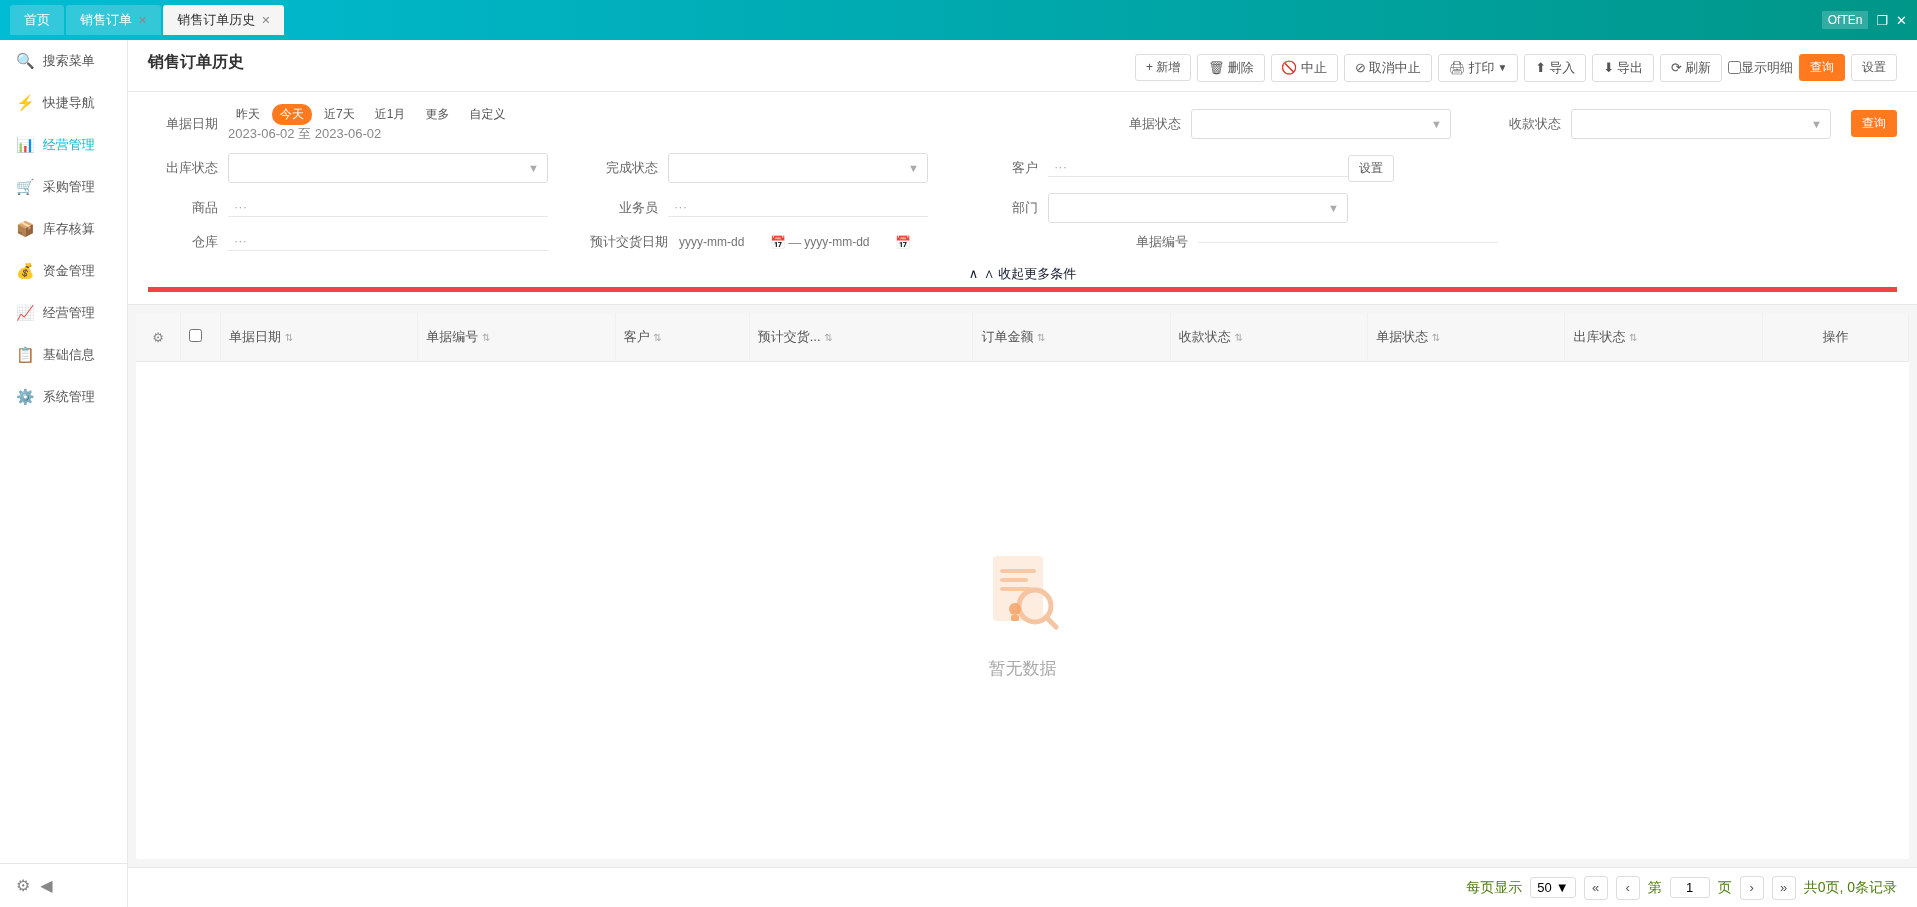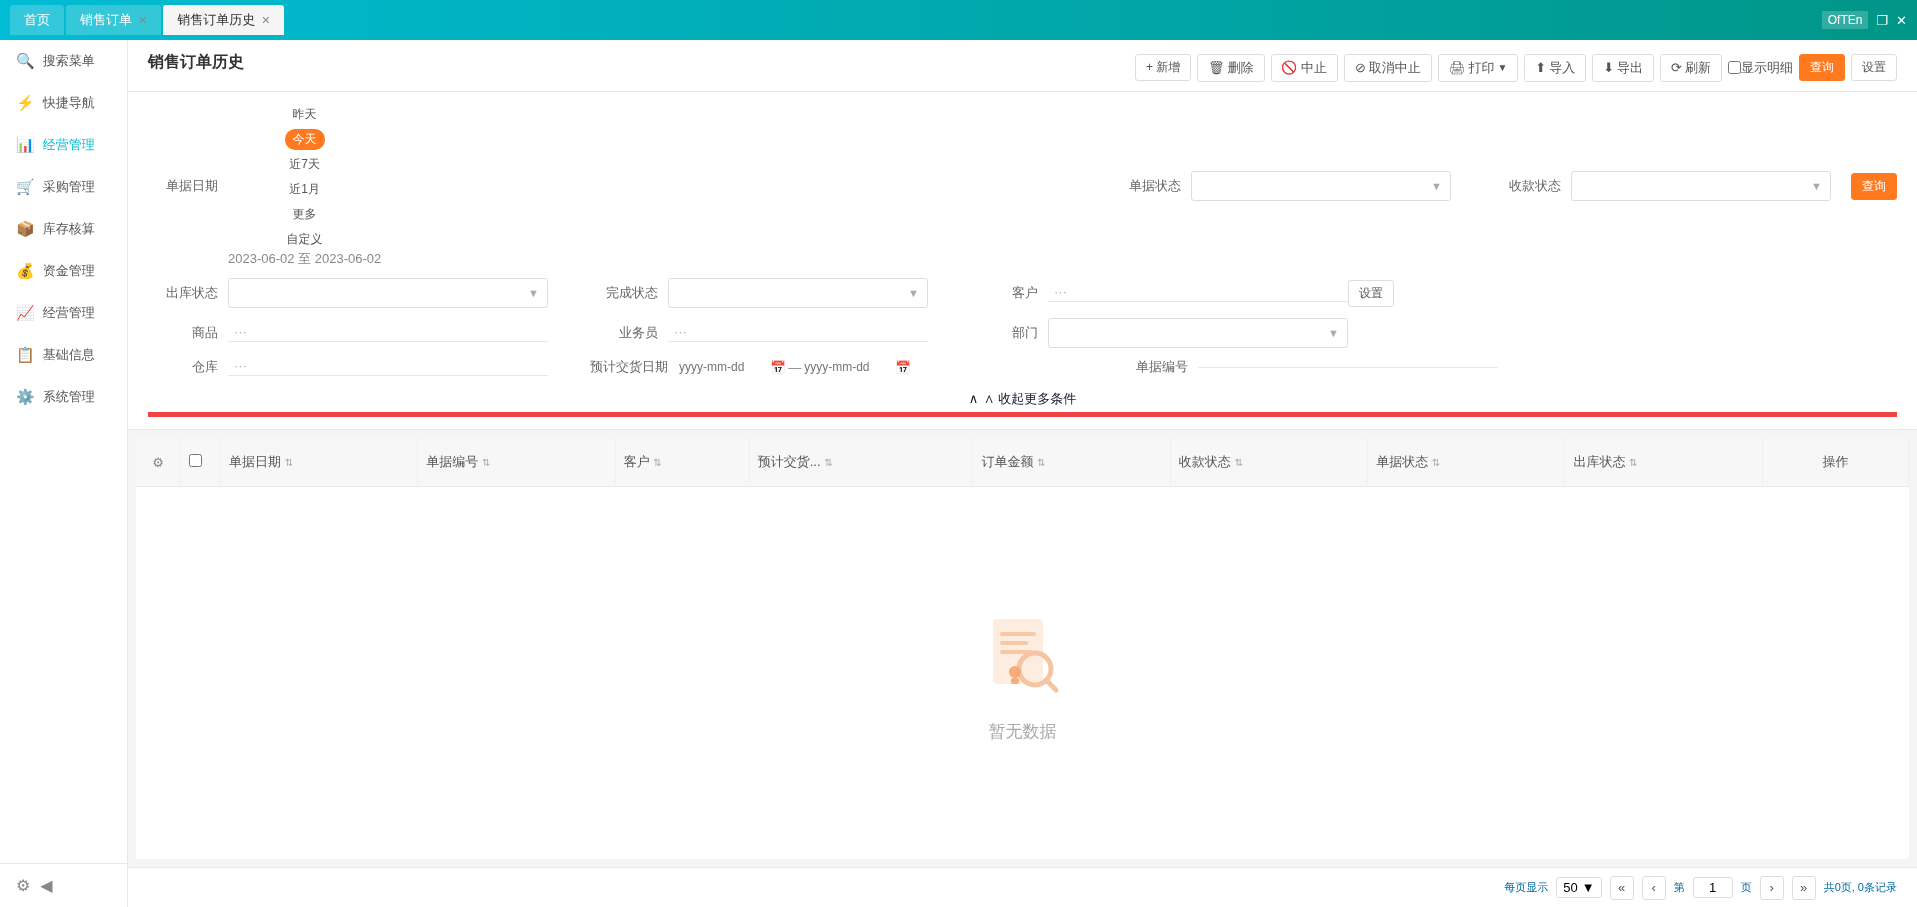--- a/index.html
+++ b/index.html
@@ -270,21 +270,21 @@
       height: 40px;
       background: white;
       border-top: 1px solid #e8e8e8;
       display: flex;
       align-items: center;
       justify-content: flex-end;
       padding: 0 20px;
       gap: 8px;
       flex-shrink: 0;
     }
-    .pagination-text { color: #0369a1; font-size: 11px; }
+    .pagination-text { color: #4d7c0f; font-size: 14px; }
     .pagination-select {
       border: 1px solid #ddd;
       border-radius: 3px;
       padding: 2px 6px;
       background: white;
       display: flex;
       align-items: center;
       gap: 4px;
       cursor: pointer;
       font-size: 13px;
@@ -328,21 +328,20 @@
     }
 
     .date-col {
       display: flex;
       flex-direction: column;
     }
     .date-shortcuts-row {
       display: flex;
       align-items: center;
       gap: 4px;
-      flex-direction: column;
     }
 
     .filter-date-range {
       display: flex;
       align-items: center;
       gap: 4px;
       color: #888;
       font-size: 12px;
     }
 

